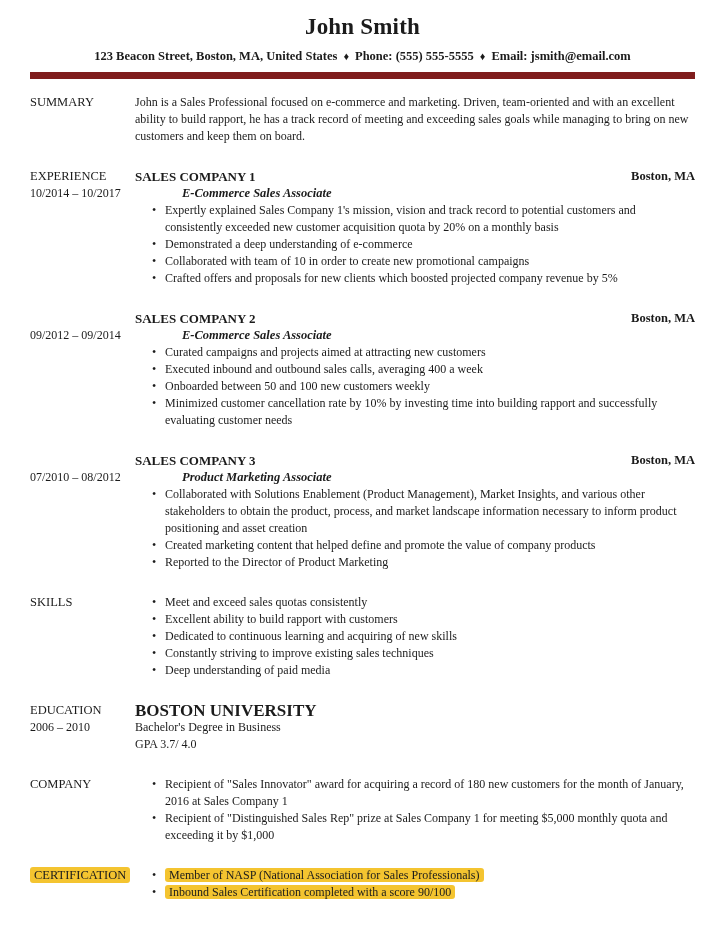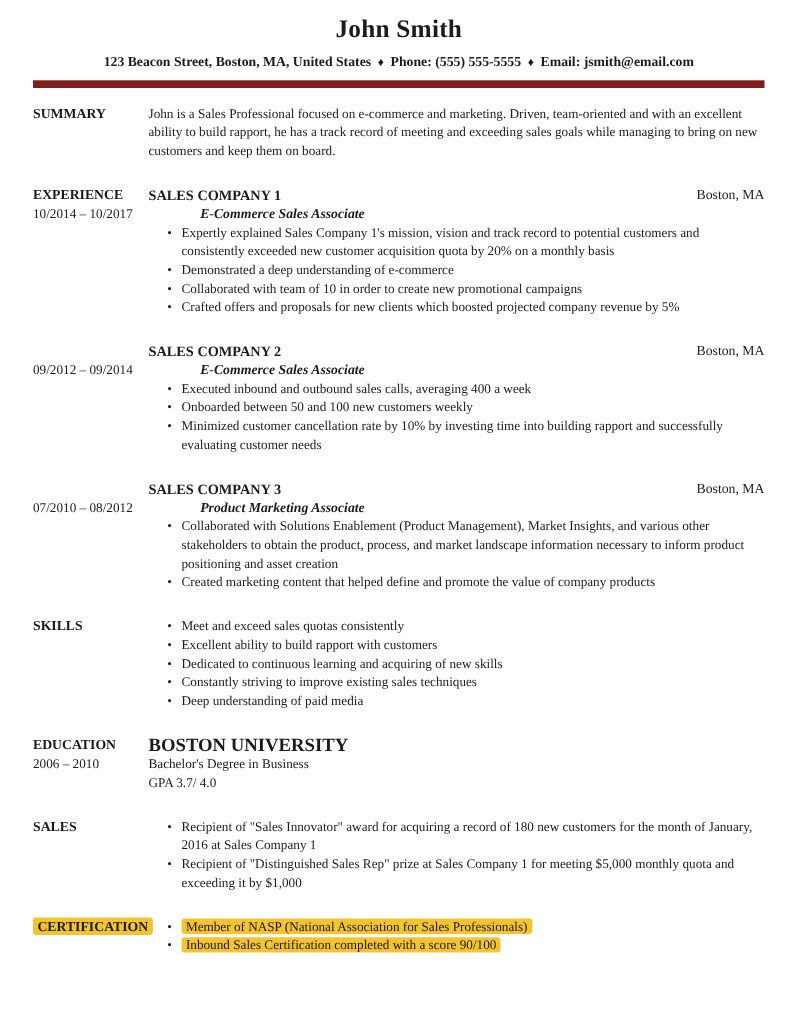--- a/index.html
+++ b/index.html
@@ -17,31 +17,31 @@
   .name { font-size: 23px; line-height: 30px; font-weight: bold; letter-spacing: 0.2px; }
   .contact { font-size: 12.5px; font-weight: bold; margin-top: 6px; }
   .contact .sep { padding: 0 6px; font-size: 11px; }
 
   
   .section { display: flex; align-items: flex-start; }
   .mt-summary { margin-top: 15px; }
   .mt-section { margin-top: 23px; }
   .mt-job     { margin-top: 23px; }
   .left-col { width: 105px; flex: 0 0 105px; }
-  .label { font-weight: bold; font-size: 12.5px; }
+  .label { font-weight: normal; font-size: 12.5px; }
   .dates { font-size: 12px; }
   .content { flex: 1 1 auto; min-width: 0; }
 
   
   .dates.offset-one-line { padding-top: 17px; }
 
   
   .job-header { display: flex; justify-content: space-between; }
   .company { font-weight: bold; font-size: 13px; }
-  .location { font-weight: normal; font-size: 12.5px; }
+  .location { font-weight: bold; font-size: 12.5px; }
   .job-title { font-weight: bold; font-style: italic; font-size: 12.5px; margin-left: 47px; }
 
   
   ul.bullets { list-style: none; margin: 0; padding-left: 17px; }
   ul.bullets li { position: relative; padding-left: 13px; }
   ul.bullets li::before { content: "\2022"; position: absolute; left: 0; top: 0; }
 
   
   .school { font-weight: bold; font-size: 17px; }
 
@@ -101,40 +101,42 @@
     <div class="left-col">
       <div class="dates offset-one-line">09/2012 – 09/2014</div>
     </div>
     <div class="content">
       <div class="job-header">
         <span class="company">SALES COMPANY 2</span>
         <span class="location">Boston, MA</span>
       </div>
       <div class="job-title">E-Commerce Sales Associate</div>
       <ul class="bullets">
+        <li>Curated campaigns and projects aimed at attracting new customers</li>
         <li>Executed inbound and outbound sales calls, averaging 400 a week</li>
         <li>Onboarded between 50 and 100 new customers weekly</li>
         <li>Minimized customer cancellation rate by 10% by investing time into building rapport and successfully evaluating customer needs</li>
       </ul>
     </div>
   </div>
 
   <div class="section mt-job">
     <div class="left-col">
       <div class="dates offset-one-line">07/2010 – 08/2012</div>
     </div>
     <div class="content">
       <div class="job-header">
         <span class="company">SALES COMPANY 3</span>
         <span class="location">Boston, MA</span>
       </div>
       <div class="job-title">Product Marketing Associate</div>
       <ul class="bullets">
         <li>Collaborated with Solutions Enablement (Product Management), Market Insights, and various other stakeholders to obtain the product, process, and market landscape information necessary to inform product positioning and asset creation</li>
         <li>Created marketing content that helped define and promote the value of company products</li>
+        <li>Reported to the Director of Product Marketing</li>
       </ul>
     </div>
   </div>
 
   <div class="section mt-section">
     <div class="left-col">
       <div class="label">SKILLS</div>
     </div>
     <div class="content">
       <ul class="bullets">
@@ -154,21 +156,21 @@
     </div>
     <div class="content">
       <div class="school">BOSTON UNIVERSITY</div>
       <div>Bachelor's Degree in Business</div>
       <div>GPA 3.7/ 4.0</div>
     </div>
   </div>
 
   <div class="section mt-section">
     <div class="left-col">
-      <div class="label">SALES</div>
+      <div class="label">COMPANY</div>
     </div>
     <div class="content">
       <ul class="bullets">
         <li>Recipient of "Sales Innovator" award for acquiring a record of 180 new customers for the month of January, 2016 at Sales Company 1</li>
         <li>Recipient of "Distinguished Sales Rep" prize at Sales Company 1 for meeting $5,000 monthly quota and exceeding it by $1,000</li>
       </ul>
     </div>
   </div>
 
   <div class="section mt-section">

